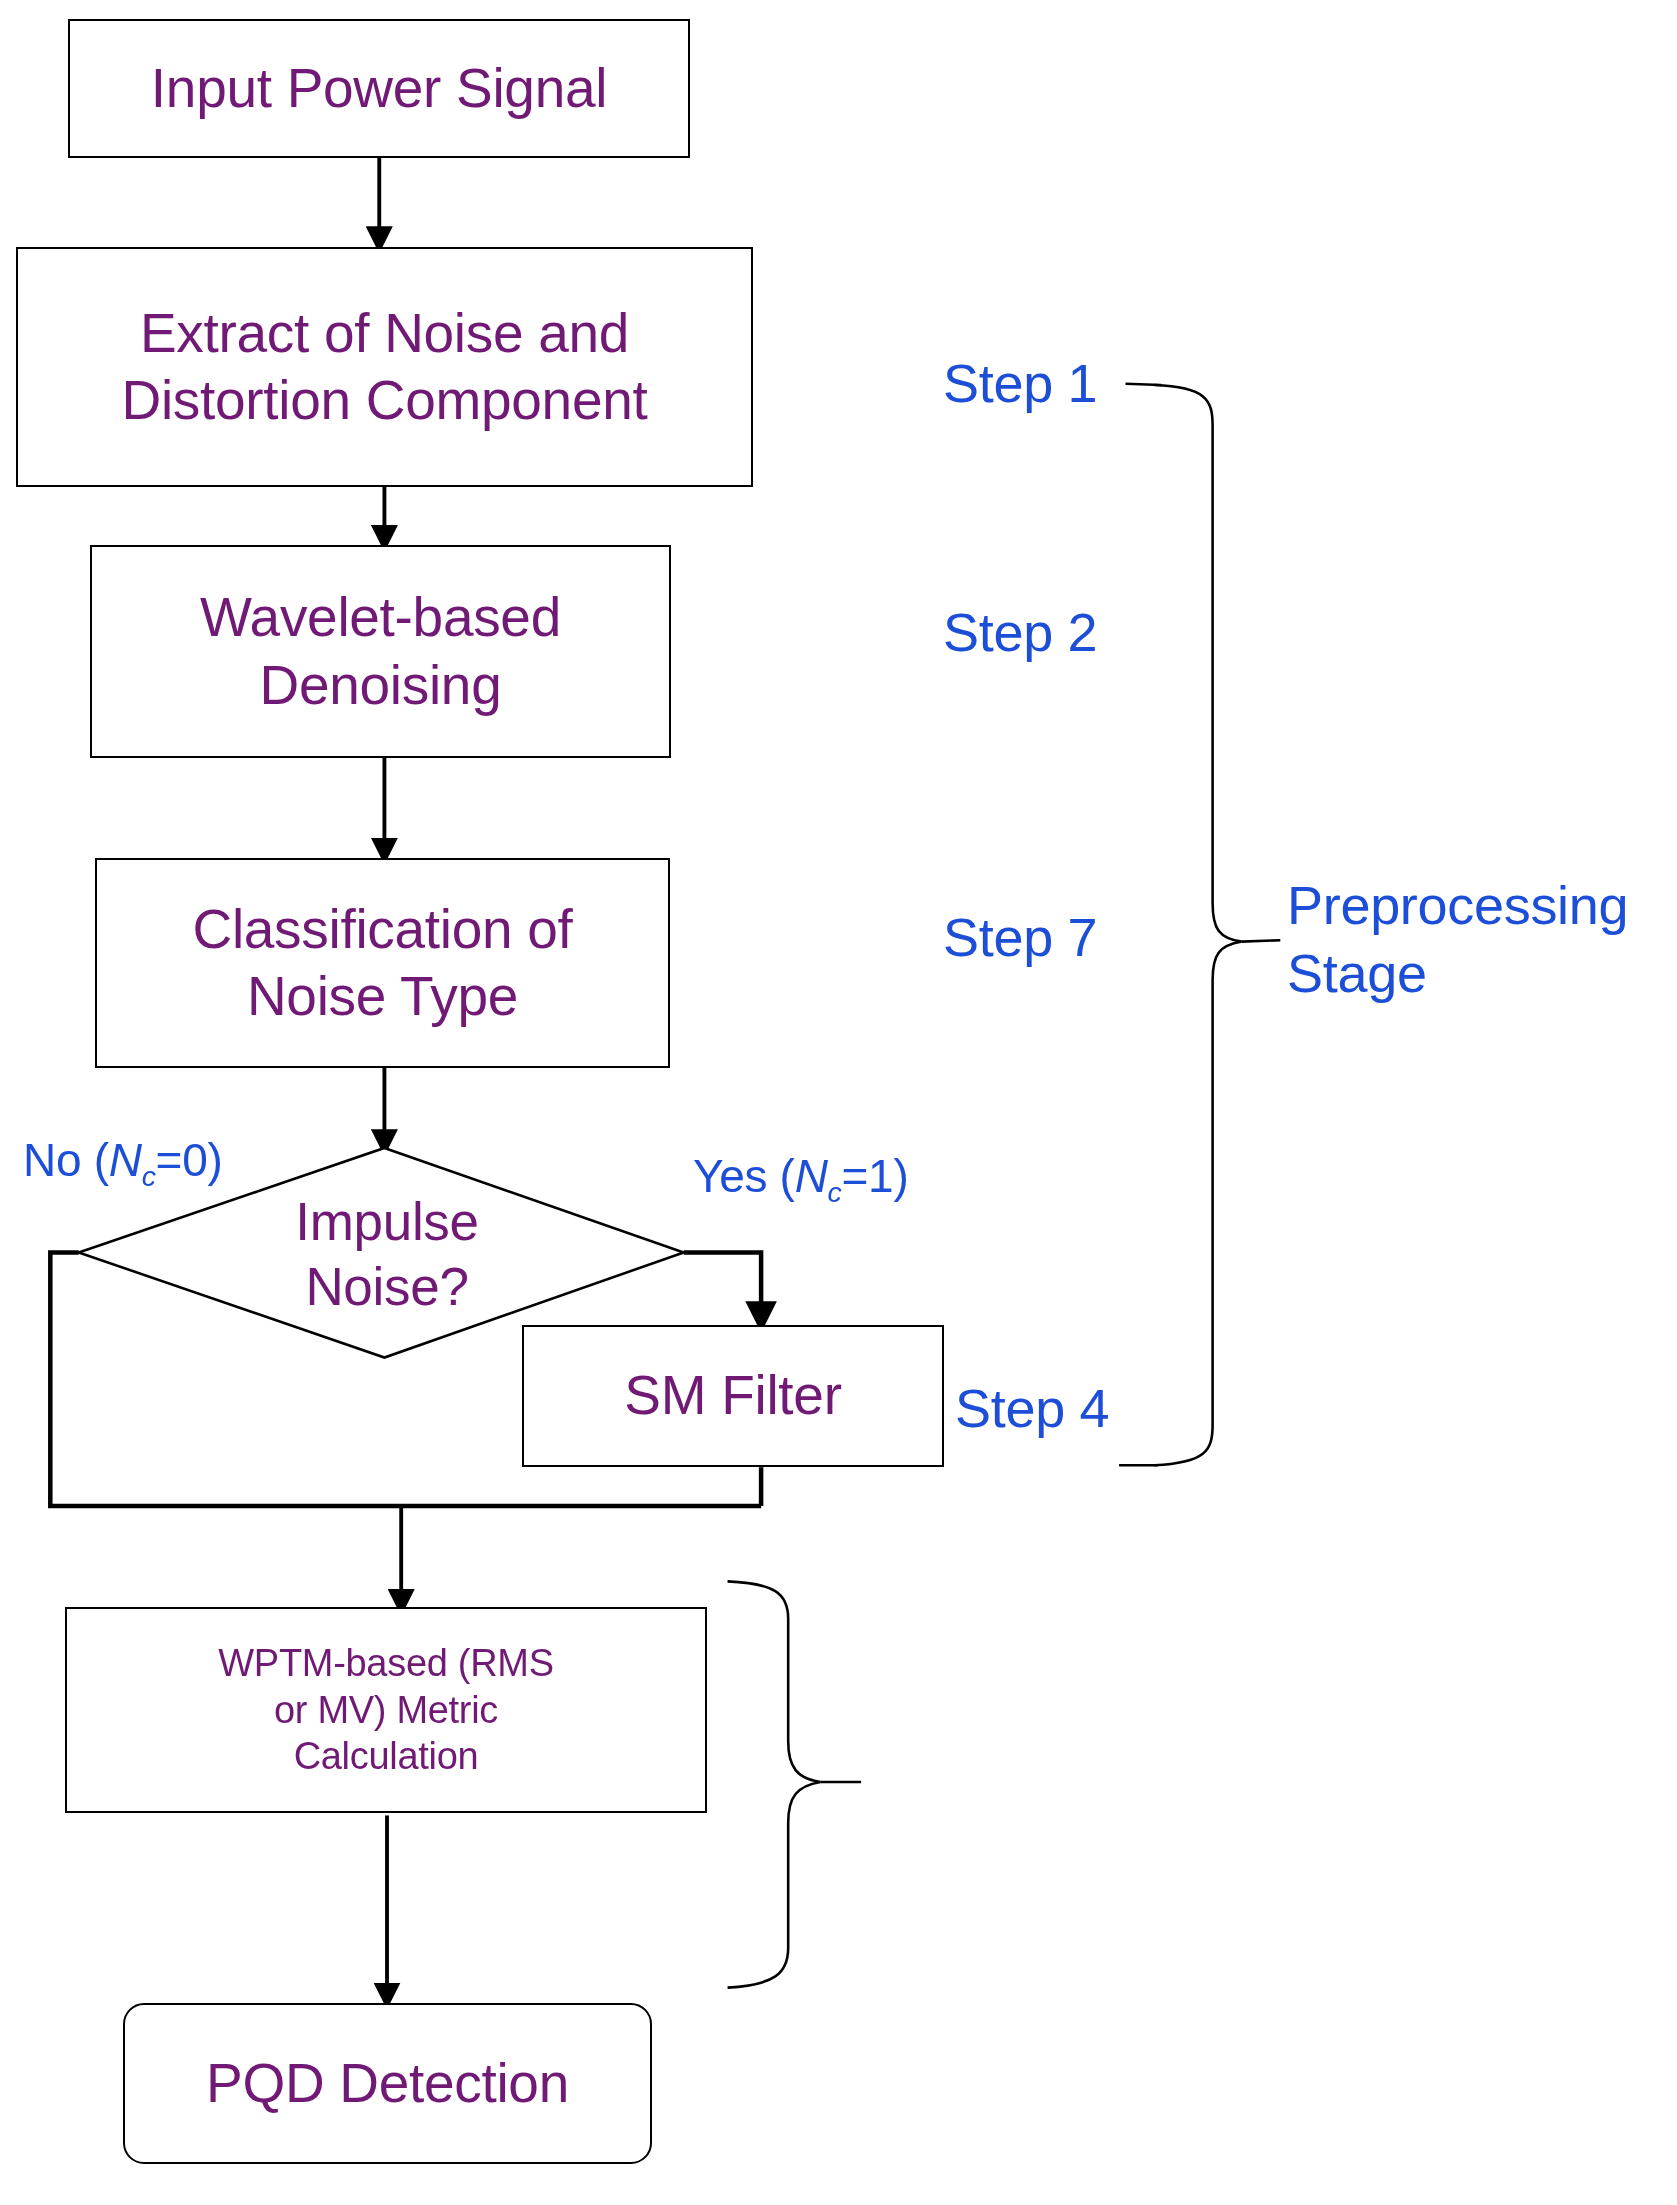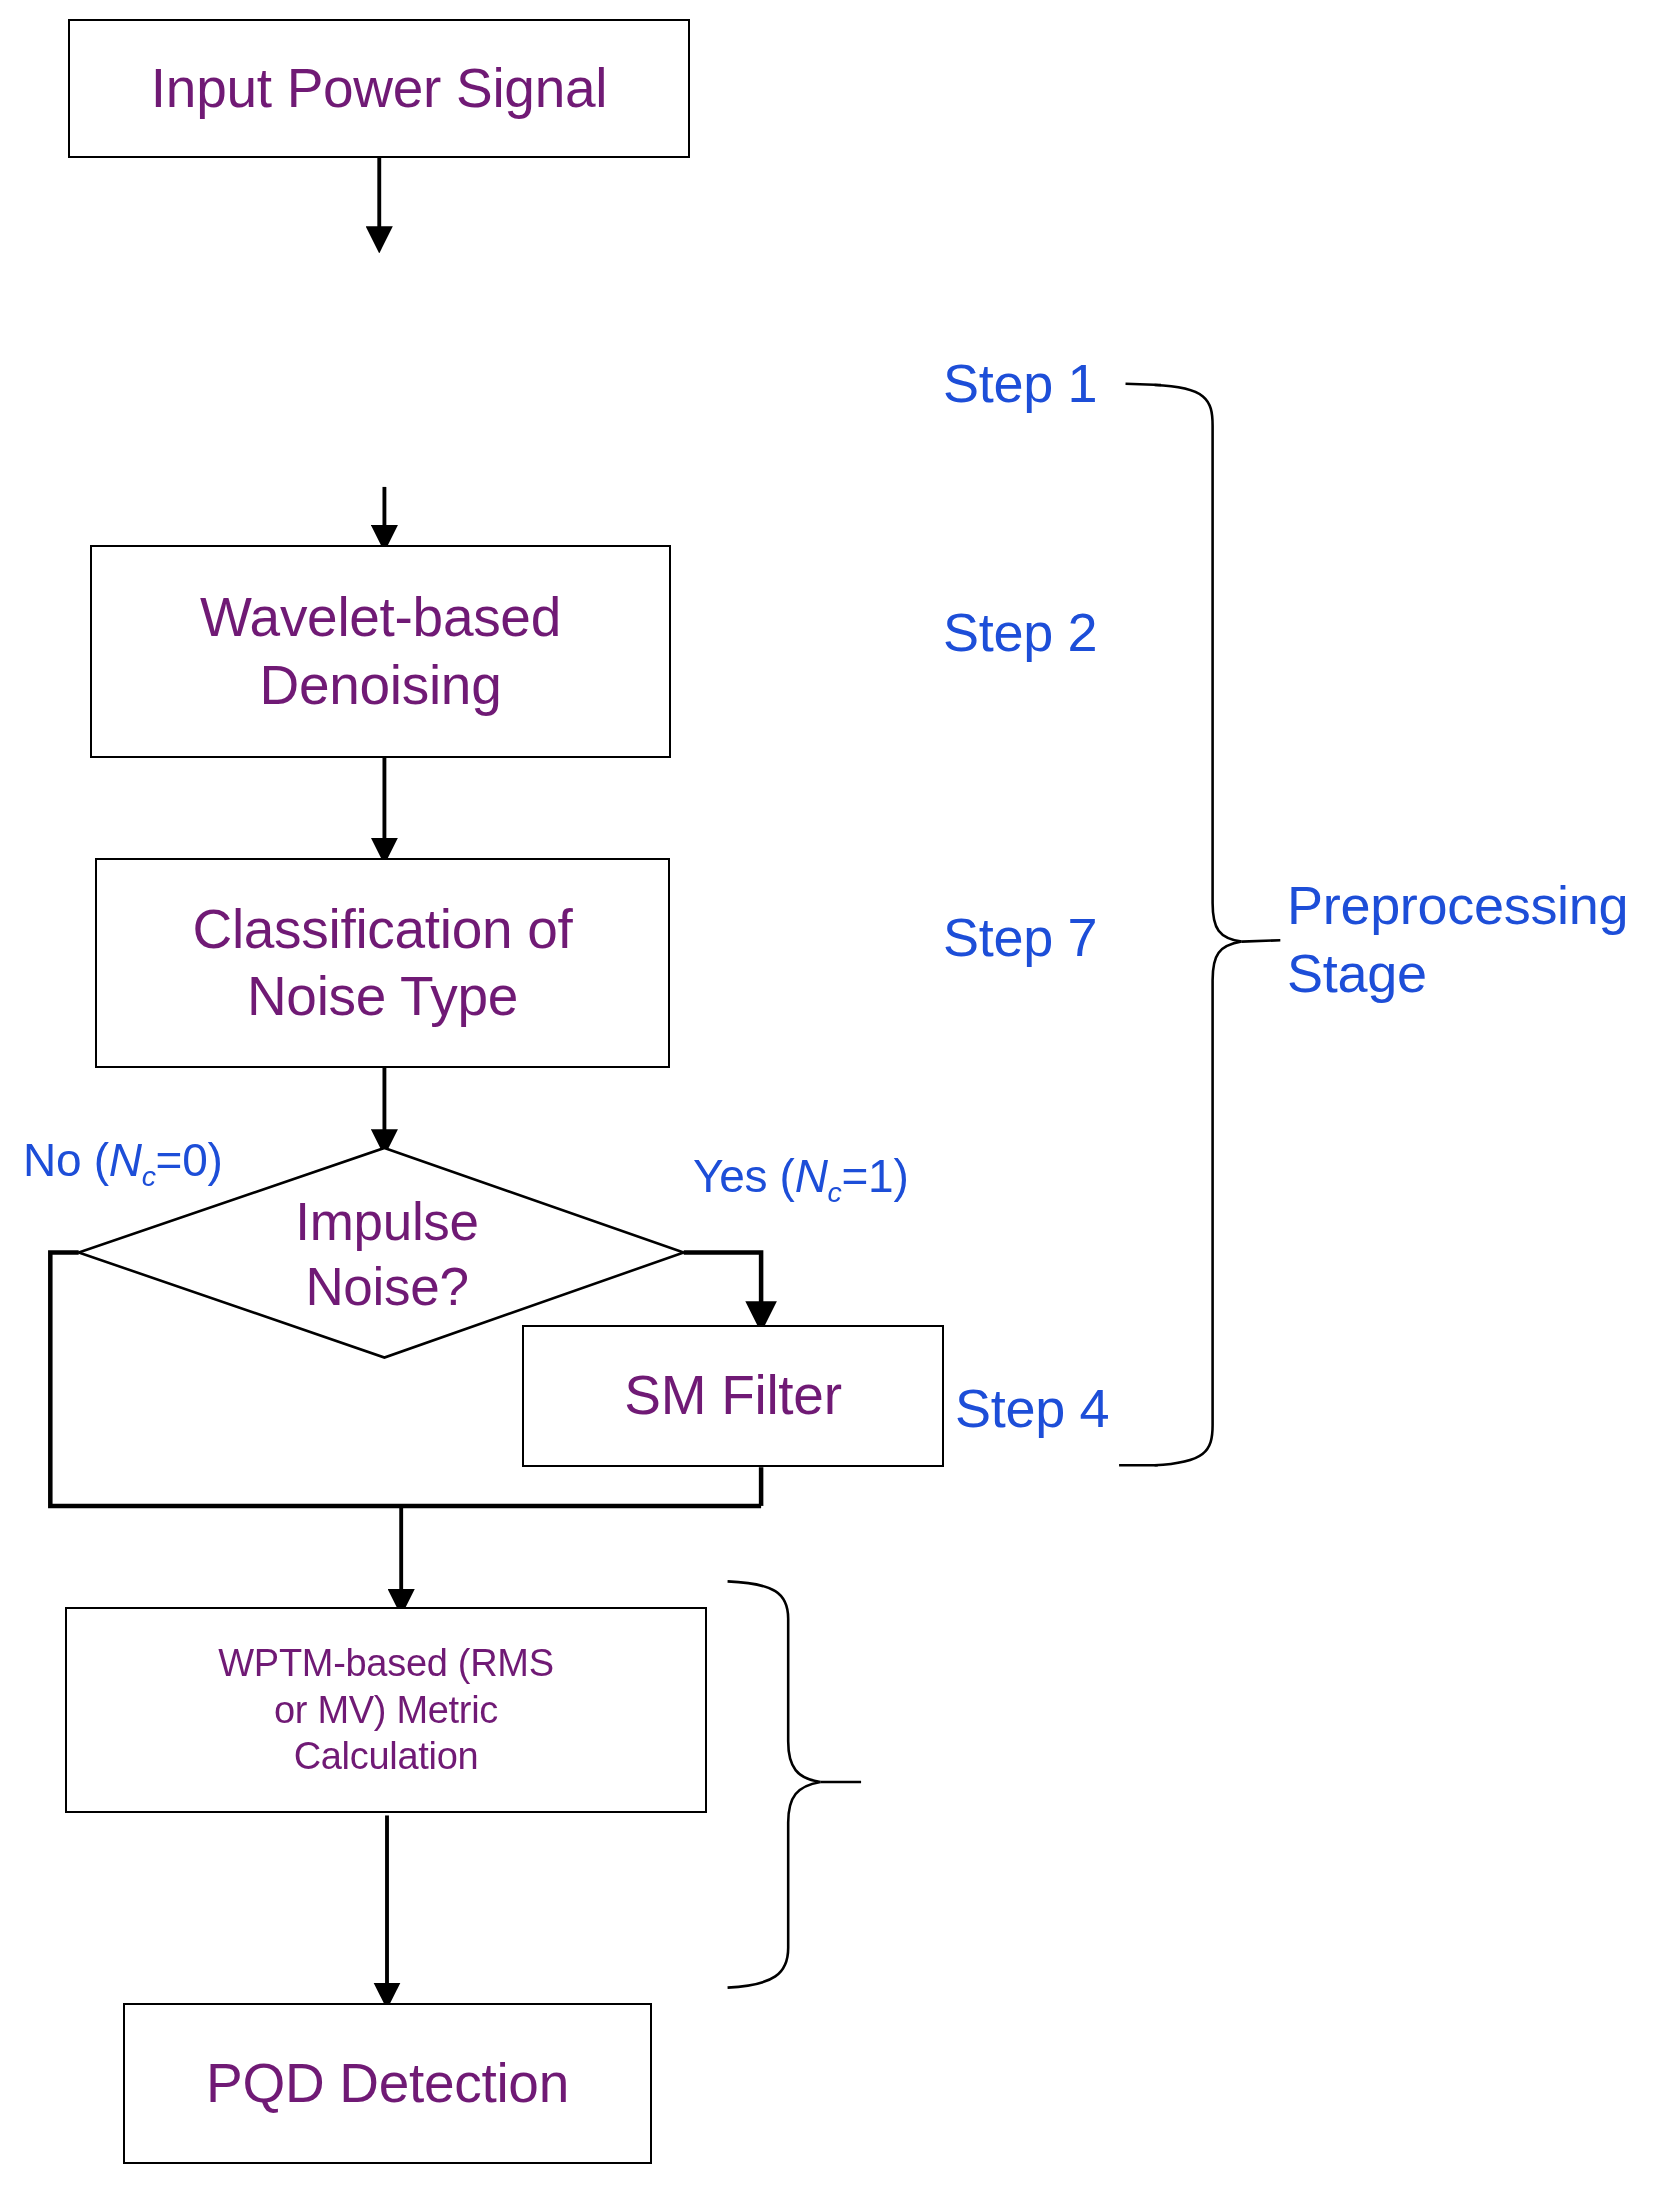--- a/index.html
+++ b/index.html
@@ -85,20 +85,24 @@
              C 1236 2769 1222 2786 1222 2826
              L 1222 3020
              C 1222 3060 1200 3078 1128 3082" fill="none" stroke="#000" stroke-width="4"></path>
     <line x1="1272" y1="2763" x2="1335" y2="2763" stroke="#000" stroke-width="4"></line>
   </svg>
 
   <div class="node boxnode" style="left:68px;top:19.4px;width:622px;height:139px;font-size:55px;">
     <span style="white-space:pre-line;">Input Power Signal</span>
   </div>
 
+  <div class="node boxnode" style="left:16px;top:247px;width:737px;height:240px;font-size:55px;">
+    <span style="white-space:pre-line;">Extract of Noise and
+Distortion Component</span>
+  </div>
 
   <div class="node boxnode" style="left:90px;top:545px;width:581px;height:213px;font-size:55px;">
     <span style="white-space:pre-line;">Wavelet-based
 Denoising</span>
   </div>
 
   <div class="node boxnode" style="left:95px;top:858px;width:575px;height:210px;font-size:55px;">
     <span style="white-space:pre-line;">Classification of
 Noise Type</span>
   </div>
@@ -111,21 +115,21 @@
   <div class="node boxnode" style="left:522px;top:1325px;width:422px;height:142px;font-size:55px;">
     <span style="white-space:pre-line;">SM Filter</span>
   </div>
 
   <div class="node boxnode" style="left:65px;top:1607px;width:642px;height:206px;font-size:38px;">
     <span style="white-space:pre-line;">WPTM-based (RMS
 or MV) Metric
 Calculation</span>
   </div>
 
-  <div class="node boxnode" style="left:123px;top:2003px;width:529px;height:161px;font-size:55px;">
+  <div class="node boxnode" style="left:123px;top:2003px;width:529px;height:161px;font-size:55px;border-radius:21px;">
     <span style="white-space:pre-line;">PQD Detection</span>
   </div>
 
   <div class="lbl" style="left:23px;top:1132px;font-size:46px;">
     <span>No (</span><span class="nc"><span>N</span><sub>c</sub></span><span>=0)</span>
   </div>
 
   <div class="lbl" style="left:693px;top:1148px;font-size:46px;">
     <span>Yes (</span><span class="nc"><span>N</span><sub>c</sub></span><span>=1)</span>
   </div>

